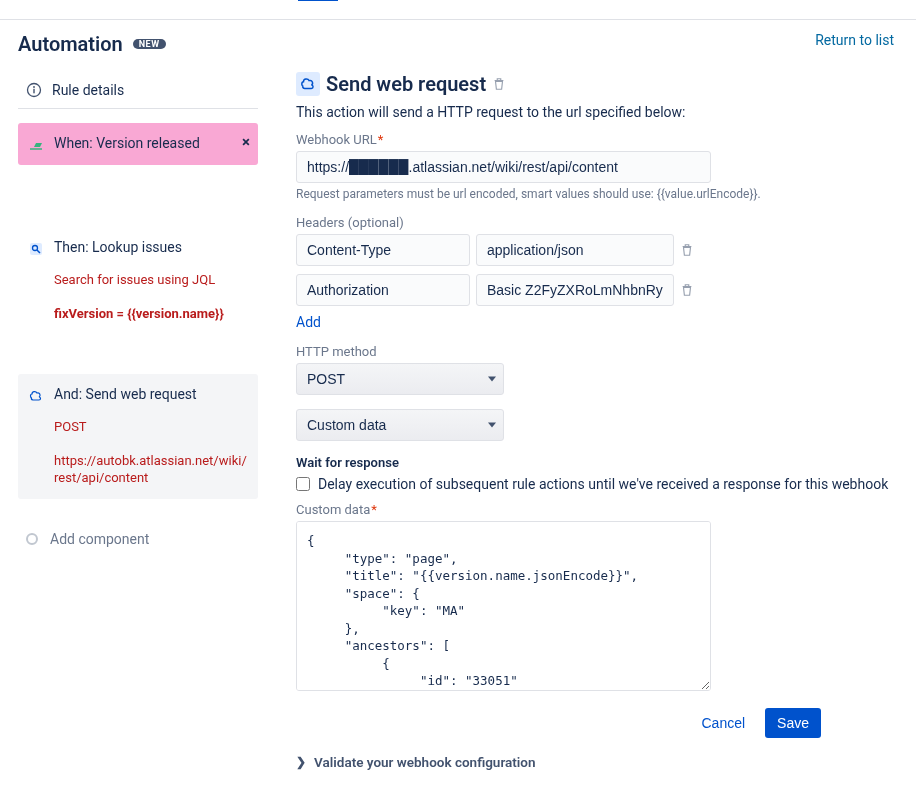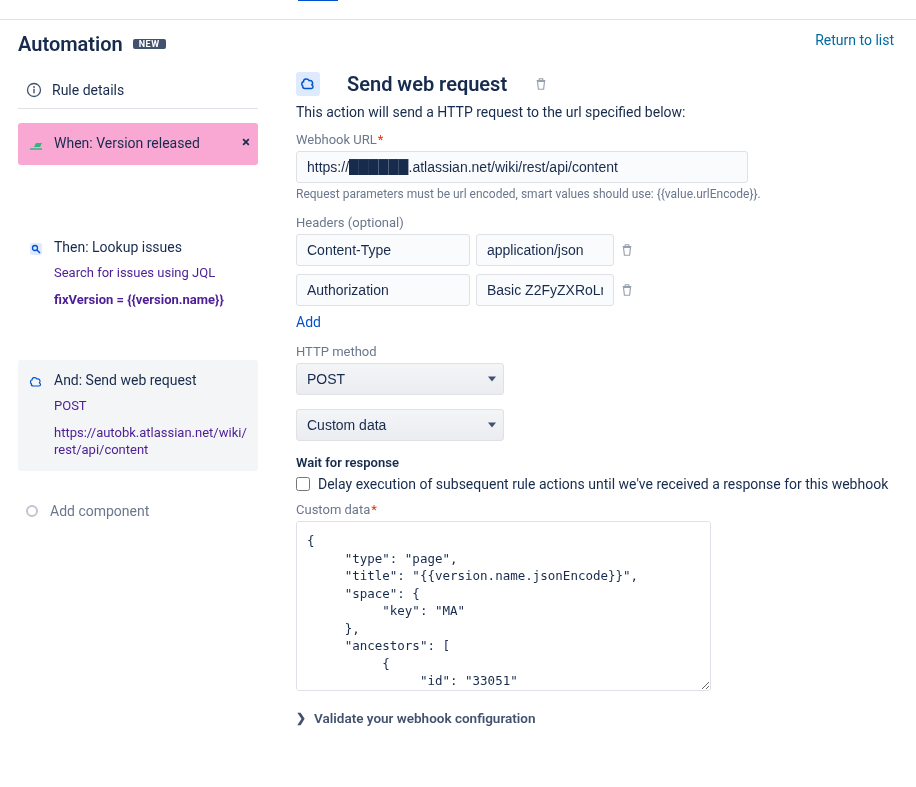--- a/index.html
+++ b/index.html
@@ -3,51 +3,51 @@
 <meta charset="utf-8">
 <style>
 * { box-sizing: border-box; margin: 0; padding: 0; }
 body { font-family: -apple-system, BlinkMacSystemFont, "Segoe UI", Roboto, sans-serif; font-size: 14px; color: #172B4D; background: #fff; }
 .container { width: 916px; min-height: 787px; position: relative; }
 .topbar { height: 20px; border-bottom: 1px solid #DFE1E6; position: relative; }
 .topbar-indicator { position: absolute; top: -2px; left: 298px; width: 40px; height: 3px; background: #0052CC; }
 .header { display: flex; align-items: flex-start; justify-content: space-between; padding: 12px 22px 8px 18px; }
 .header-left { display: flex; align-items: center; gap: 10px; }
 .header-left h1 { font-size: 20px; font-weight: 600; color: #172B4D; }
-.badge-new { background: #42526E; color: #fff; font-size: 9px; font-weight: 700; letter-spacing: 0.5px; padding: 0 6px; border-radius: 2px; }
+.badge-new { background: #42526E; color: #fff; font-size: 9px; font-weight: 700; letter-spacing: 0.5px; padding: 0 6px; border-radius: 7px; }
 .return-link { color: #0369a1; font-size: 14px; text-decoration: none; }
 .main { display: flex; padding: 0 18px; gap: 38px; }
 .sidebar { width: 240px; flex-shrink: 0; padding-top: 10px; }
 .rule-details { display: flex; align-items: center; gap: 10px; padding: 8px 8px 10px 8px; border-bottom: 1px solid #DFE1E6; font-size: 14px; color: #172B4D; margin-bottom: 14px; }
 .step { display: flex; align-items: flex-start; gap: 10px; padding: 12px 10px; border-radius: 3px; cursor: pointer; position: relative; margin-bottom: 10px; }
 .step.selected { background: #f9a8d4; }
 .step.active { background: #F4F5F7; }
 .step .icon-box { width: 16px; flex-shrink: 0; margin-top: 2px; }
 .step .content { flex: 1; font-size: 14px; }
 .step .title { font-weight: 400; color: #172B4D; }
-.step .subtitle { font-size: 13px; color: #4c1d95; margin-top: 9px; line-height: 1.35; word-break: break-all; }
+.step .subtitle { font-size: 13px; color: #b91c1c; margin-top: 16px; line-height: 1.35; word-break: break-all; }
 .step .bold { font-weight: 700; }
 .step .close { color: #172B4D; font-size: 15px; font-weight: 700; position: absolute; right: 8px; top: 10px; }
 .add-component { display: flex; align-items: center; gap: 12px; padding: 12px 8px; color: #6B778C; font-size: 14px; margin-top: 20px; }
 .add-component .circle { width: 12px; height: 12px; border: 2px solid #C1C7D0; border-radius: 50%; }
 .panel { flex: 1; padding-top: 8px; }
-.panel-header { display: flex; align-items: center; gap: 27px; margin-bottom: 8px; }
+.panel-header { display: flex; align-items: center; gap: 6px; margin-bottom: 8px; }
 .panel-header .icon-bg { width: 24px; height: 24px; background: #DEEBFF; border-radius: 3px; display: flex; align-items: center; justify-content: center; }
 .panel-header h2 { font-size: 20px; font-weight: 600; color: #172B4D; }
 .trash-sm { color: #97A0AF; font-size: 13px; }
 .panel-desc { font-size: 14px; color: #172B4D; margin-bottom: 12px; }
 .panel-body { padding-left: 0; }
 .form-label { font-size: 13px; color: #6B778C; margin-bottom: 4px; display: block; }
 .req::after { content: "*"; color: #DE350B; margin-left: 1px; }
-.text-input { width: 452px; padding: 7px 10px; border: 1px solid #DFE1E6; border-radius: 3px; font-size: 14px; color: #172B4D; background: #FAFBFC; }
+.text-input { width: 415px; padding: 7px 10px; border: 1px solid #DFE1E6; border-radius: 3px; font-size: 14px; color: #172B4D; background: #FAFBFC; }
 .hint { font-size: 12px; color: #6B778C; margin-top: 4px; }
 .section { margin-bottom: 14px; }
 .headers-row { display: flex; gap: 6px; align-items: center; margin-bottom: 8px; }
 .headers-row .hdr-key { width: 174px; }
-.headers-row .hdr-val { width: 138px; }
+.headers-row .hdr-val { width: 198px; }
 .trash-icon { color: #97A0AF; font-size: 14px; cursor: pointer; }
 .link-blue { color: #0052CC; font-size: 14px; text-decoration: none; cursor: pointer; }
 .select { width: 208px; padding: 7px 28px 7px 10px; border: 1px solid #DFE1E6; border-radius: 3px; font-size: 14px; background: linear-gradient(#F4F5F7, #EBECF0); color: #172B4D; position: relative; appearance: none; }
 .select-wrap { position: relative; display: inline-block; }
 .select-wrap::after { content: ""; position: absolute; right: 8px; top: 50%; transform: translateY(-50%); width: 0; height: 0; border-left: 4px solid transparent; border-right: 4px solid transparent; border-top: 5px solid #42526E; }
 .select-wrap::before { content: ""; position: absolute; right: 8px; top: 38%; transform: translateY(-50%); width: 0; height: 0; border-left: 4px solid transparent; border-right: 4px solid transparent; border-bottom: 5px solid #42526E; }
 .section-heading { font-size: 13px; font-weight: 600; color: #172B4D; margin-bottom: 6px; }
 .checkbox-row { display: flex; align-items: center; gap: 8px; font-size: 14px; color: #172B4D; margin-bottom: 10px; }
 .checkbox-row input { width: 14px; height: 14px; }
 .textarea { width: 415px; height: 170px; padding: 10px; border: 1px solid #DFE1E6; border-radius: 3px; font-family: SFMono-Regular, Menlo, monospace; font-size: 12.5px; color: #172B4D; resize: both; overflow: auto; background: #fff; white-space: pre; line-height: 1.4; }
@@ -214,20 +214,24 @@
      "title": "{{version.name.jsonEncode}}",
      "space": {
           "key": "MA"
      },
      "ancestors": [
           {
                "id": "33051"
           }</textarea>
         </div>
 
+        <div class="actions">
+          <button class="btn btn-subtle">Cancel</button>
+          <button class="btn btn-primary">Save</button>
+        </div>
 
         <div class="validate">
           <span class="chev">❯</span>
           <span>Validate your webhook configuration</span>
         </div>
       </div>
     </div>
   </div>
 </div>
 

